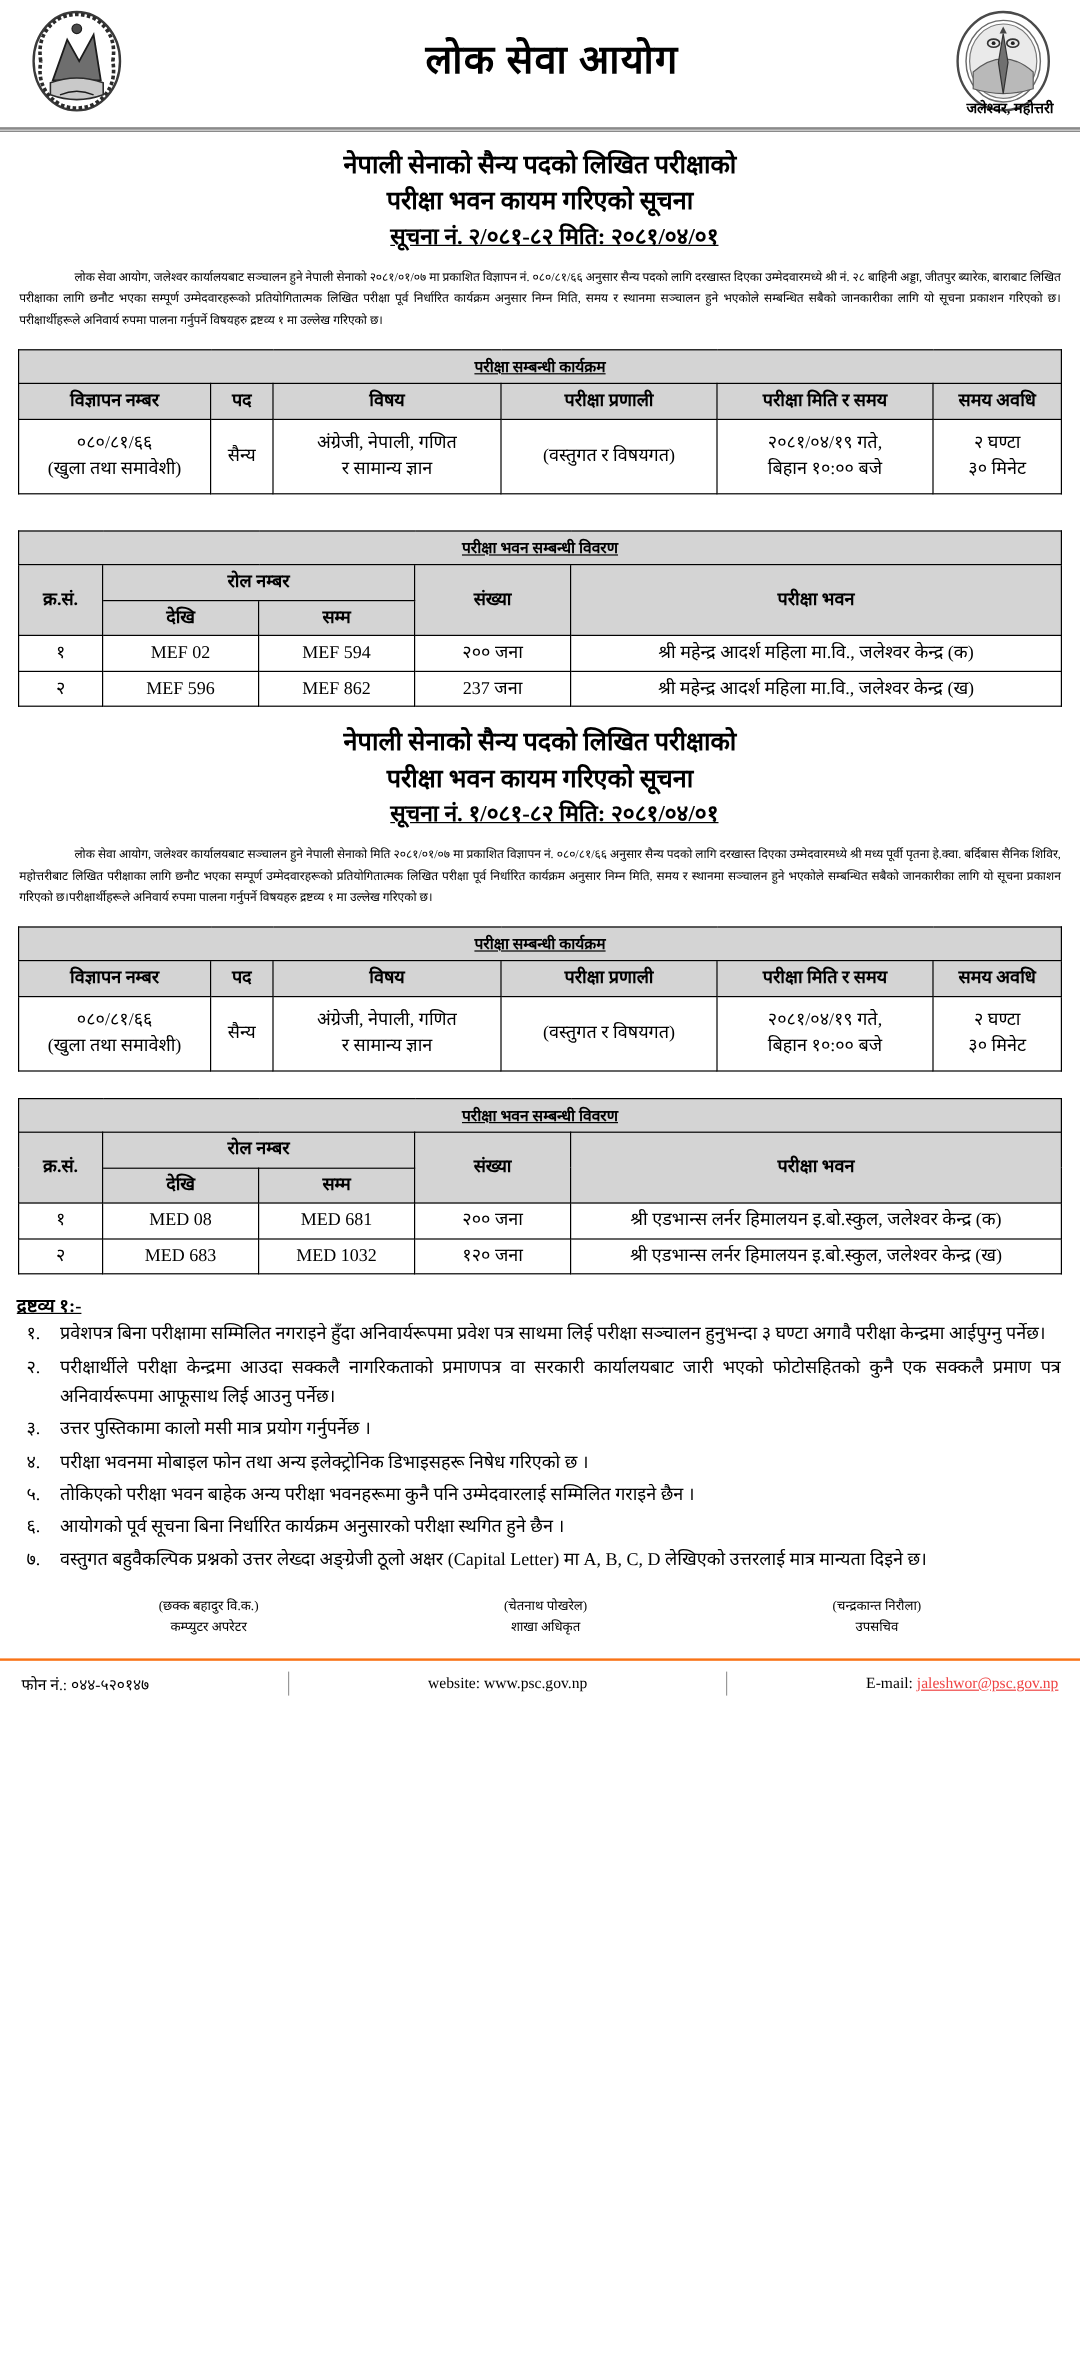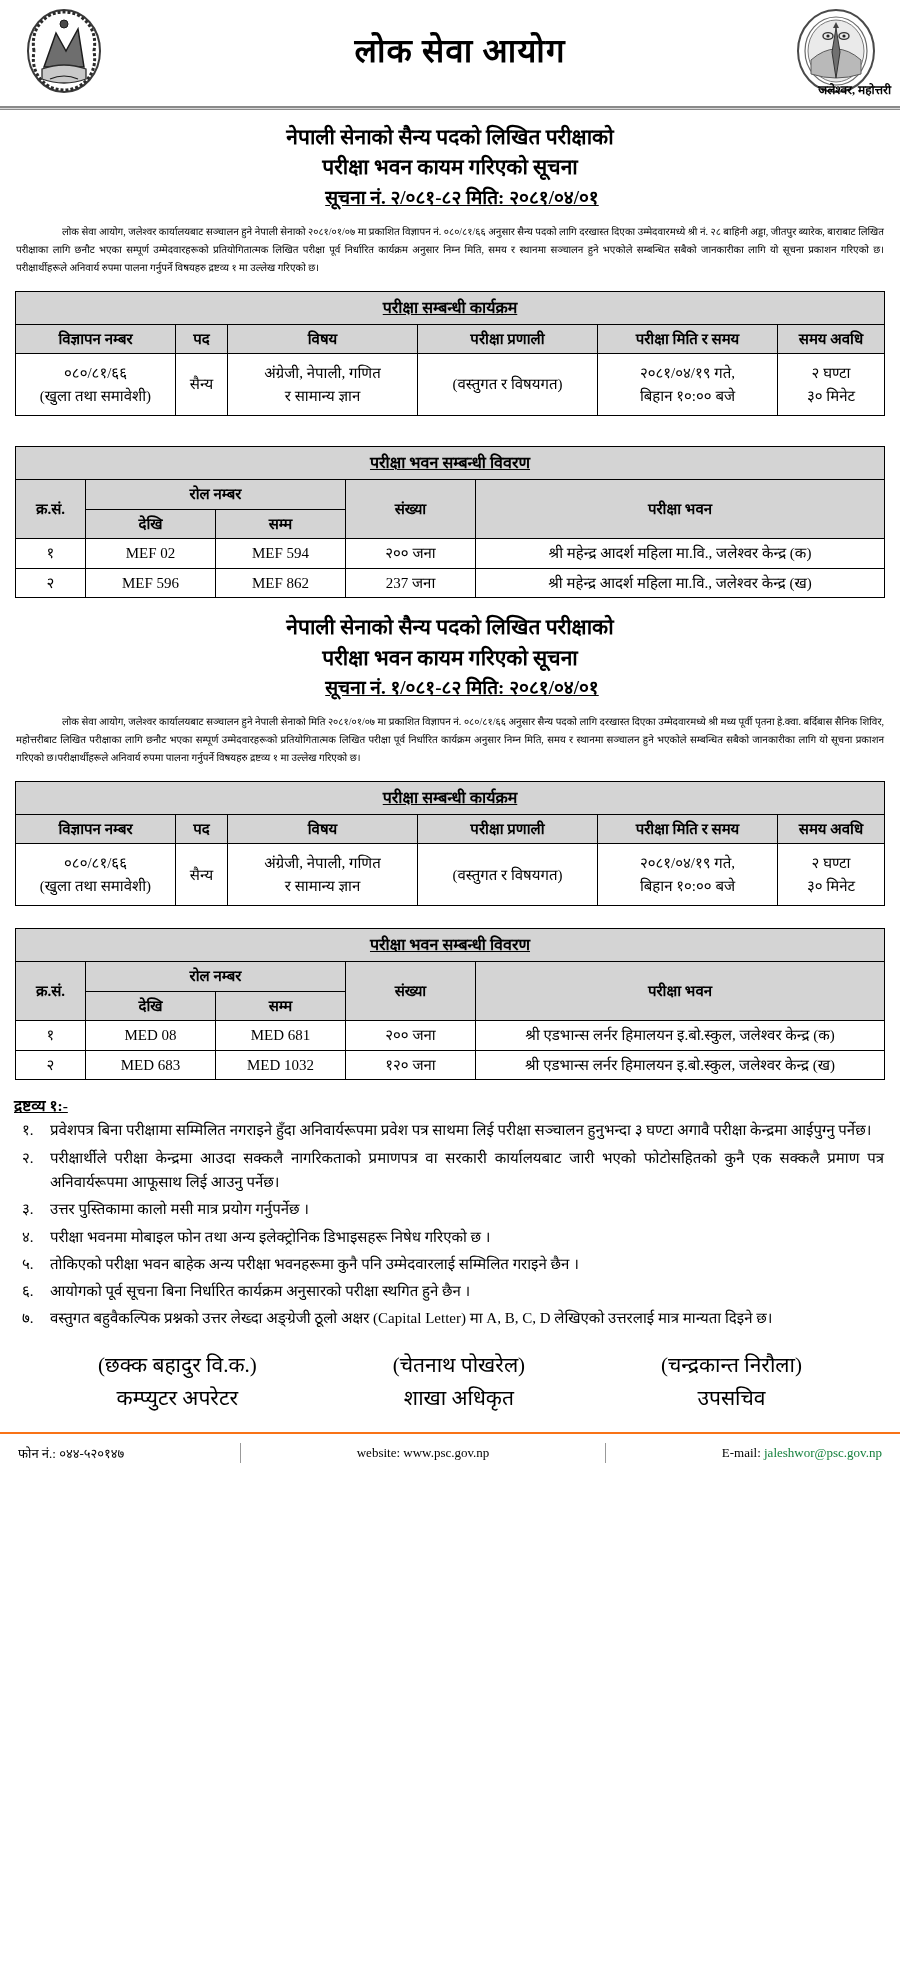--- a/index.html
+++ b/index.html
@@ -43,21 +43,21 @@
     letter-spacing: 1px;
     line-height: 1.2;
   }
   .logo-right {
     width: 92px; height: 90px;
     flex: 0 0 92px;
     display: flex; align-items: center; justify-content: center;
   }
   .office-loc {
     position: absolute;
-    right: 9px;
+    right: 22px;
     bottom: -2px;
     font-size: 12px;
     font-weight: bold;
   }
   .rule {
     border-top: 2px solid #8a8a8a;
     border-bottom: 1px solid #8a8a8a;
     height: 4px;
     margin: 10px 0 0 0;
     background: #d8d8d8;
@@ -100,21 +100,21 @@
   table.tbl td, table.tbl th {
     border: 1px solid #000;
     padding: 3px 4px;
     text-align: center;
     vertical-align: middle;
     line-height: 1.5;
   }
   .tbl-caption {
     background: #d4d4d4;
     font-weight: bold;
-    font-size: 16px;
+    font-size: 13px;
     text-decoration: underline;
     padding: 4px 0 !important;
   }
   .tbl td.cellpad { padding: 8px 4px; }
   .mono-latin { font-family: "Liberation Serif", serif; }
 
   
   .notes-head {
     font-size: 15.5px;
     font-weight: bold;
@@ -144,38 +144,38 @@
 
   
   .signs {
     display: flex;
     justify-content: space-around;
     margin-top: 18px;
     padding: 0 30px;
   }
   .sign {
     text-align: center;
-    font-size: 21px;
+    font-size: 11px;
     line-height: 1.6;
   }
 
   
   .footer {
     margin-top: 16px;
     border-top: 2px solid #f97316;
     padding-top: 6px;
     display: flex;
     justify-content: space-between;
     align-items: center;
     font-size: 13px;
     padding-left: 18px;
     padding-right: 18px;
     height: 34px;
   }
-  .footer .link { color: #15803d; }
+  .footer .link { color: #ef4444; text-decoration: underline; }
   .footer .mid { color: #000; }
   .footer-sep { width: 1px; height: 20px; background: #999; }
 
   .gap-sm { height: 8px; }
   .gap-md { height: 16px; }
 </style>
 </head>
 <body>
 
 <div class="page">

